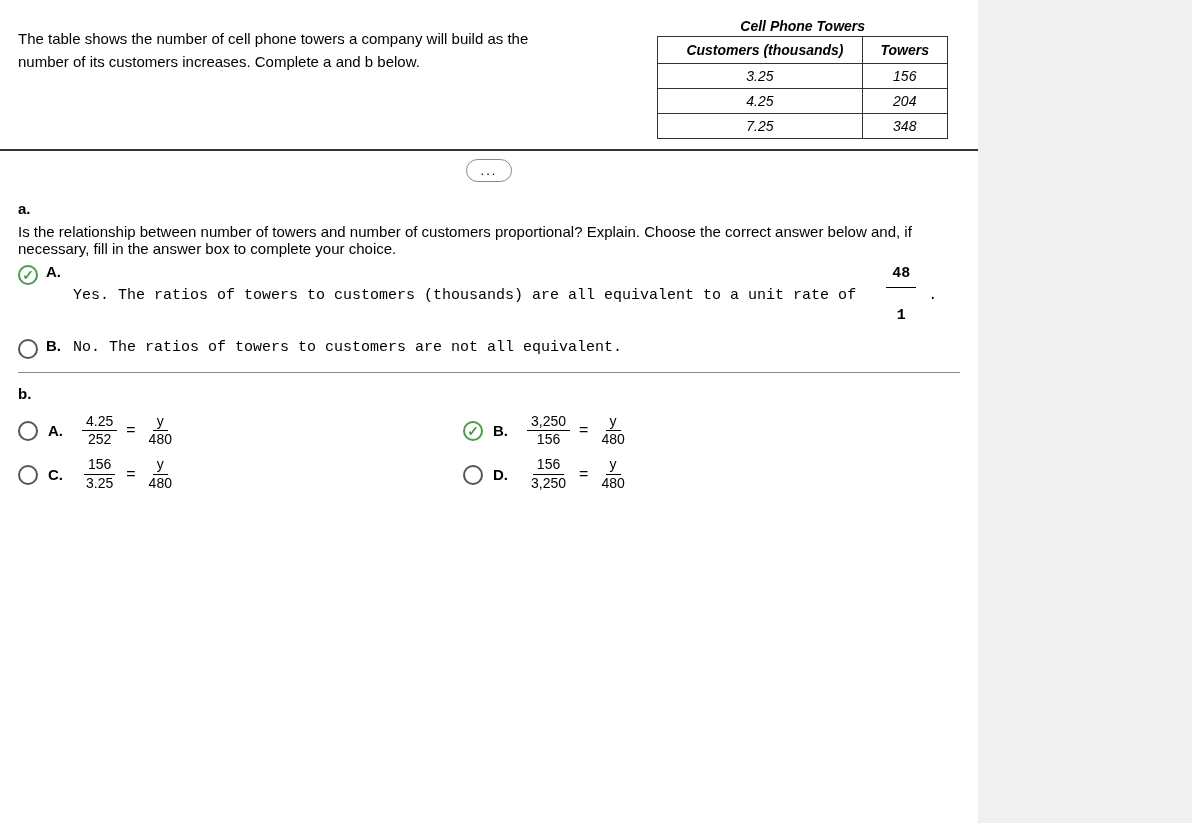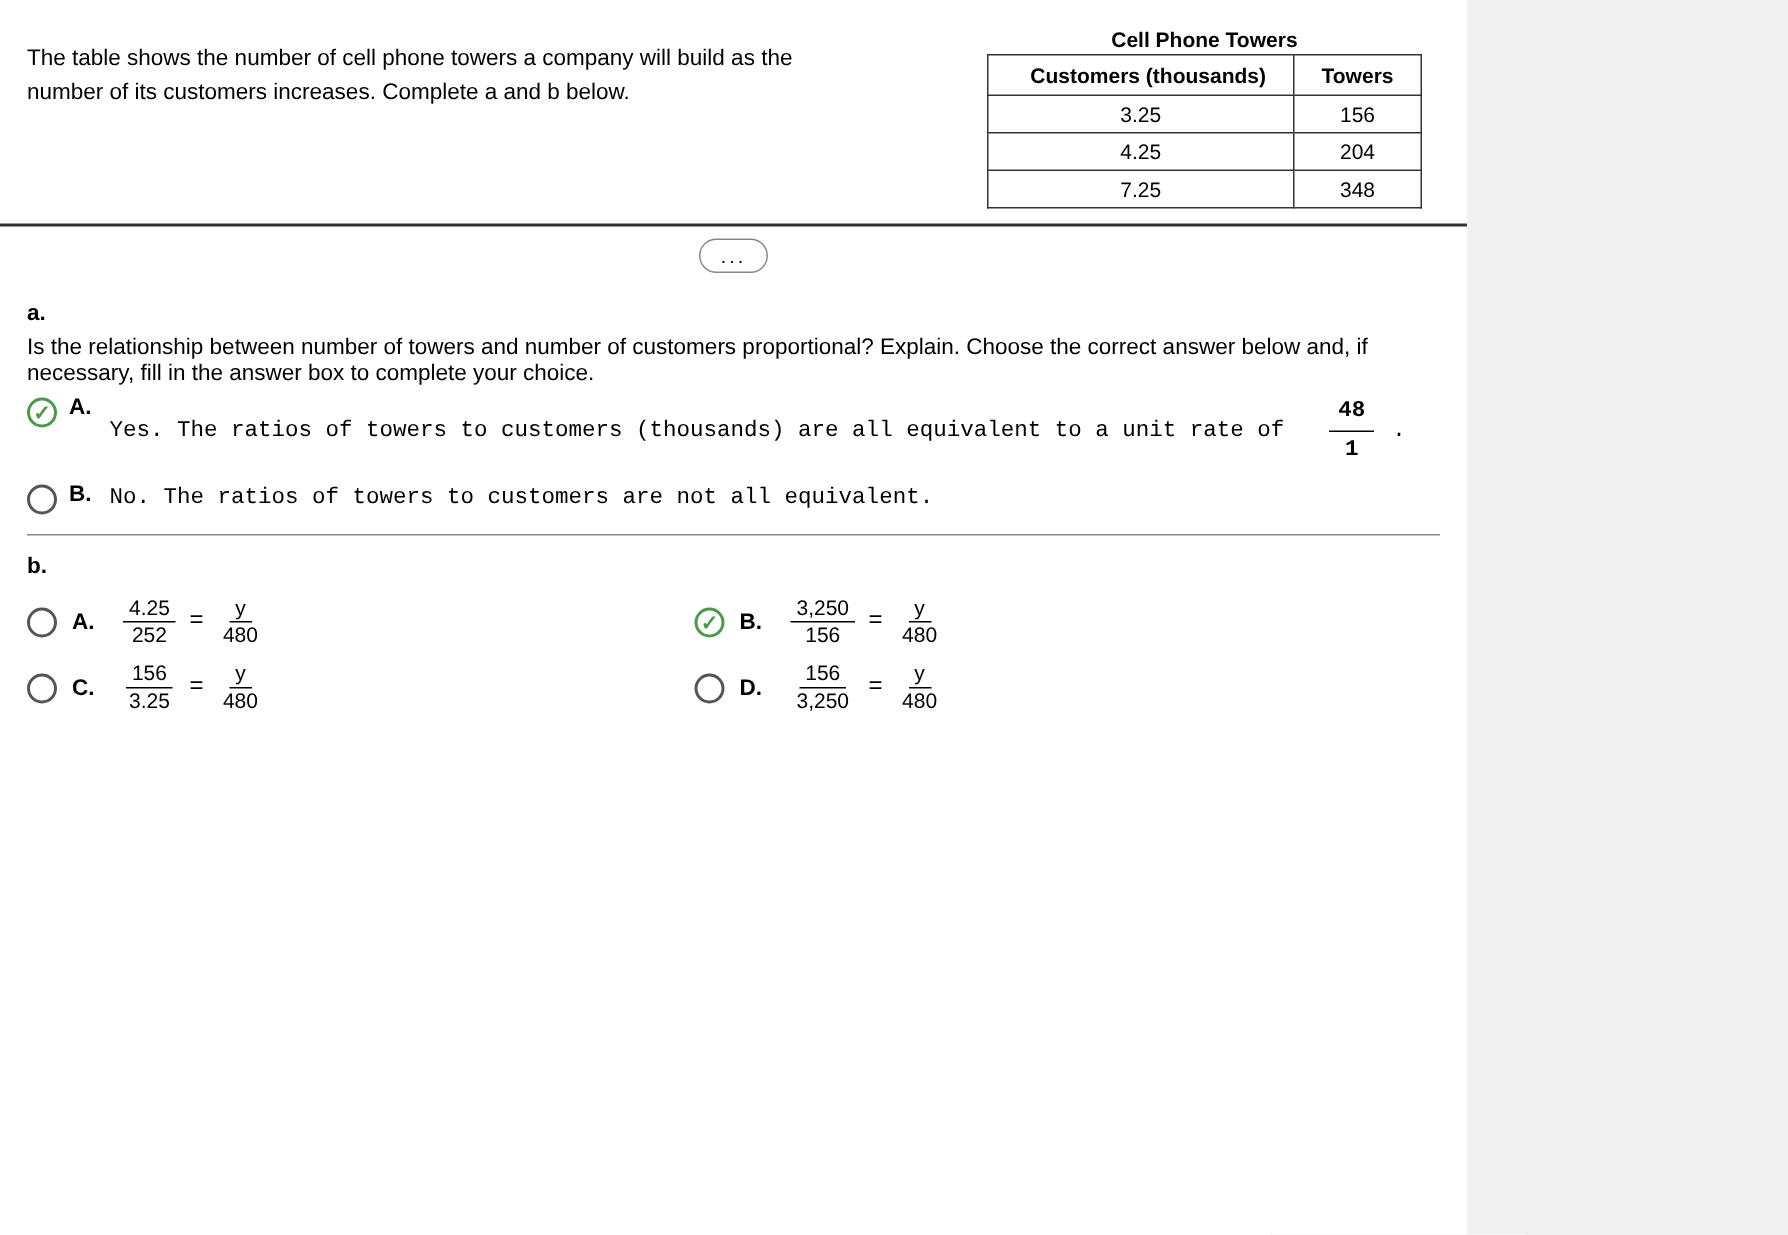--- a/index.html
+++ b/index.html
@@ -35,20 +35,21 @@
     .table-area {
       flex: 0 0 auto;
       margin-left: auto;
       margin-right: 10px;
     }
     
     .data-table {
       border-collapse: collapse;
       border: 1.5px solid #333;
       font-size: 14px;
+      font-style: italic;
     }
     .data-table caption {
       font-weight: bold;
       font-size: 14px;
       text-align: center;
       margin-bottom: 2px;
       caption-side: top;
     }
     .data-table th {
       border: 1.5px solid #333;
@@ -142,20 +143,21 @@
       padding: 1px 4px 0 4px;
       font-size: 14px;
     }
     
     .unit-rate-box {
       display: inline-flex;
       flex-direction: column;
       align-items: center;
       vertical-align: middle;
       margin: 0 3px;
+      gap: 16px;
     }
     .unit-rate-box .num {
       border-bottom: 1.5px solid #000;
       padding: 0 6px 1px 6px;
       font-size: 15px;
       font-weight: bold;
     }
     .unit-rate-box .den {
       padding: 1px 6px 0 6px;
       font-size: 15px;

